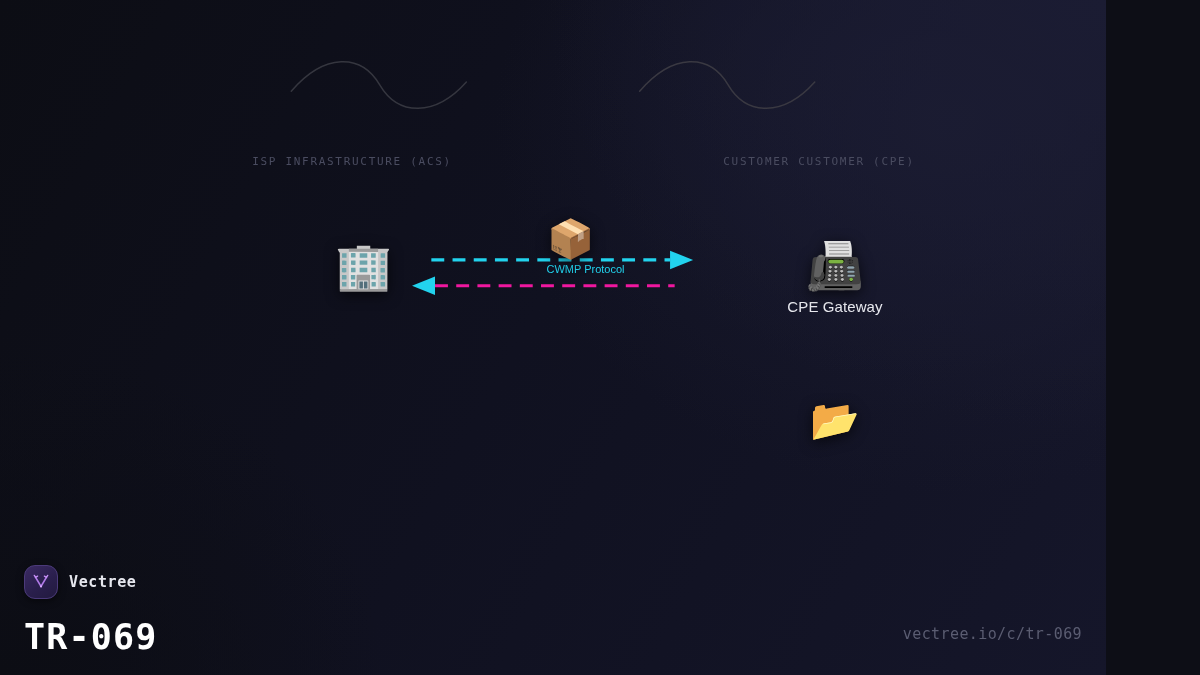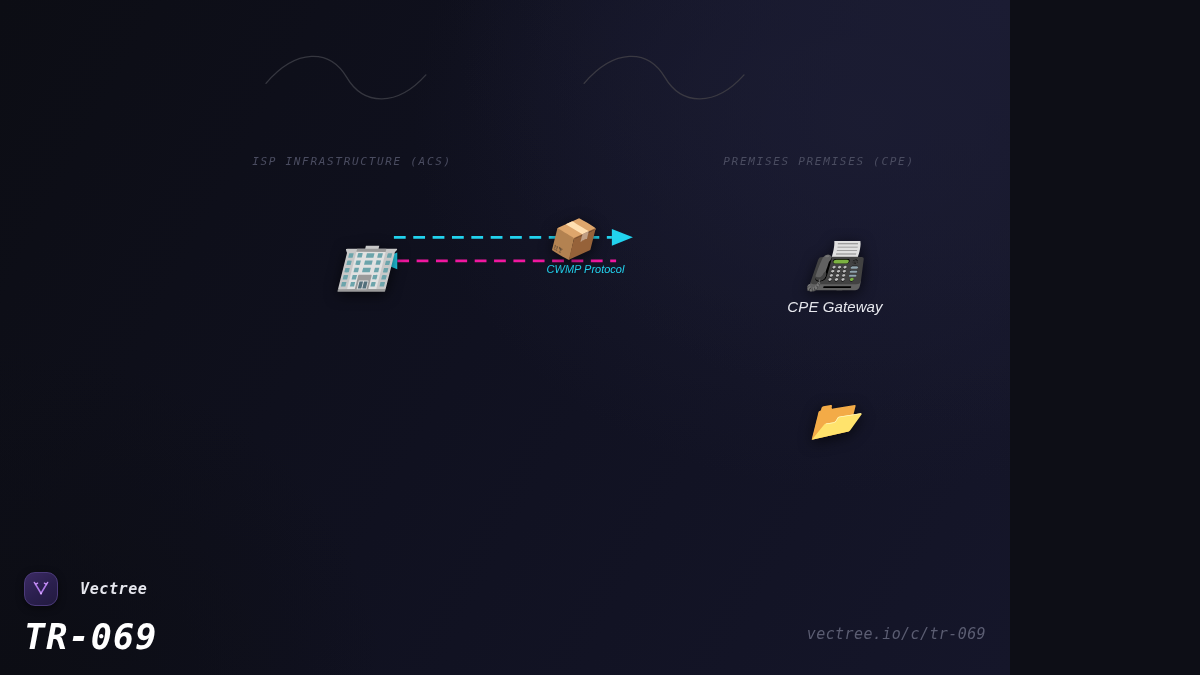--- a/index.html
+++ b/index.html
@@ -6,28 +6,27 @@
 
   html, body {
     width:1200px; height:675px;
     background:#0d0e16;
     font-family:"Liberation Sans", sans-serif;
     overflow:hidden;
   }
 
   #stage {
     position:relative;
-    width:1010px; height:675px;
+    width:1106px; height:675px;
     background:
       radial-gradient(900px 700px at 100% 0%,   #1b1c33 0%, rgba(27,28,51,0) 62%),
       radial-gradient(760px 620px at 86% 18%,   #1a1b30 0%, rgba(26,27,48,0) 60%),
       radial-gradient(700px 600px at 0% 100%,   #0c0d14 0%, rgba(12,13,20,0) 55%),
       linear-gradient(118deg, #0c0d14 0%, #101120 48%, #15162a 100%);
     overflow:hidden;
-    font-style:italic;
   }
 
   
   #waves { position:absolute; inset:0; pointer-events:none; }
 
   
   .zone-label {
     position:absolute;
     font-family:"DejaVu Sans Mono", monospace;
     font-size:11px;
@@ -82,35 +81,35 @@
     display:block;
     margin-top:1px;
     margin-left:29px;
     font-size:11px;
     color:#22d3ee;
     white-space:nowrap;
   }
 
   
   #brand { position:absolute; left:24px; bottom:18px; }
-  #brand-row { display:flex; align-items:center; gap:22px; }
+  #brand-row { display:flex; align-items:center; gap:11px; }
   #brand-badge {
     width:34px; height:34px; border-radius:11px;
     background:linear-gradient(145deg,#3b2a63 0%,#2a1f4d 55%,#221a3f 100%);
     border:1px solid #4b3a7a;
     display:flex; align-items:center; justify-content:center;
     box-shadow:0 2px 7px rgba(0,0,0,.5);
   }
   #brand-name {
     font-family:"DejaVu Sans Mono", monospace;
     font-size:15px; font-weight:bold;
     color:#e6e7ee; letter-spacing:.6px;
   }
   #brand-title {
-    margin-top:11px;
+    margin-top:18px;
     font-family:"DejaVu Sans Mono", monospace;
     font-size:35px; font-weight:bold;
     color:#ffffff; letter-spacing:1.2px;
   }
   #site-url {
     position:absolute; right:24px; bottom:32px;
     font-family:"DejaVu Sans Mono", monospace;
     font-size:15px; color:#5b5d72; letter-spacing:.4px;
   }
 </style>
@@ -118,21 +117,21 @@
 <body>
 
 <div id="stage">
 
   <svg id="waves" viewBox="0 0 1200 675" preserveAspectRatio="none">
     <path d="M316,99 C 352,57 392,58 412,92 C 432,126 472,127 506,89" fill="none" stroke="#35363f" stroke-width="1.6" stroke-linecap="round"></path>
     <path d="M694,99 C 730,57 770,58 790,92 C 810,126 850,127 884,89" fill="none" stroke="#3a3942" stroke-width="1.6" stroke-linecap="round"></path>
   </svg>
 
   <div class="zone-label" id="zone-acs">ISP INFRASTRUCTURE (ACS)</div>
-  <div class="zone-label" id="zone-cpe">PREMISES PREMISES (CPE)</div>
+  <div class="zone-label" id="zone-cpe">CUSTOMER CUSTOMER (CPE)</div>
 
   <svg id="link-layer" viewBox="0 0 1200 675">
 
     <line x1="468" y1="282" x2="727" y2="282" stroke="#22d3ee" stroke-width="3.4" stroke-dasharray="14 9"></line>
     <polygon points="727,272 752,282 727,292" fill="#22d3ee"></polygon>
 
     <line x1="472" y1="310" x2="732" y2="310" stroke="#f0179f" stroke-width="3.4" stroke-dasharray="14 9"></line>
     <polygon points="472,300 447,310 472,320" fill="#22d3ee"></polygon>
   </svg>
 

